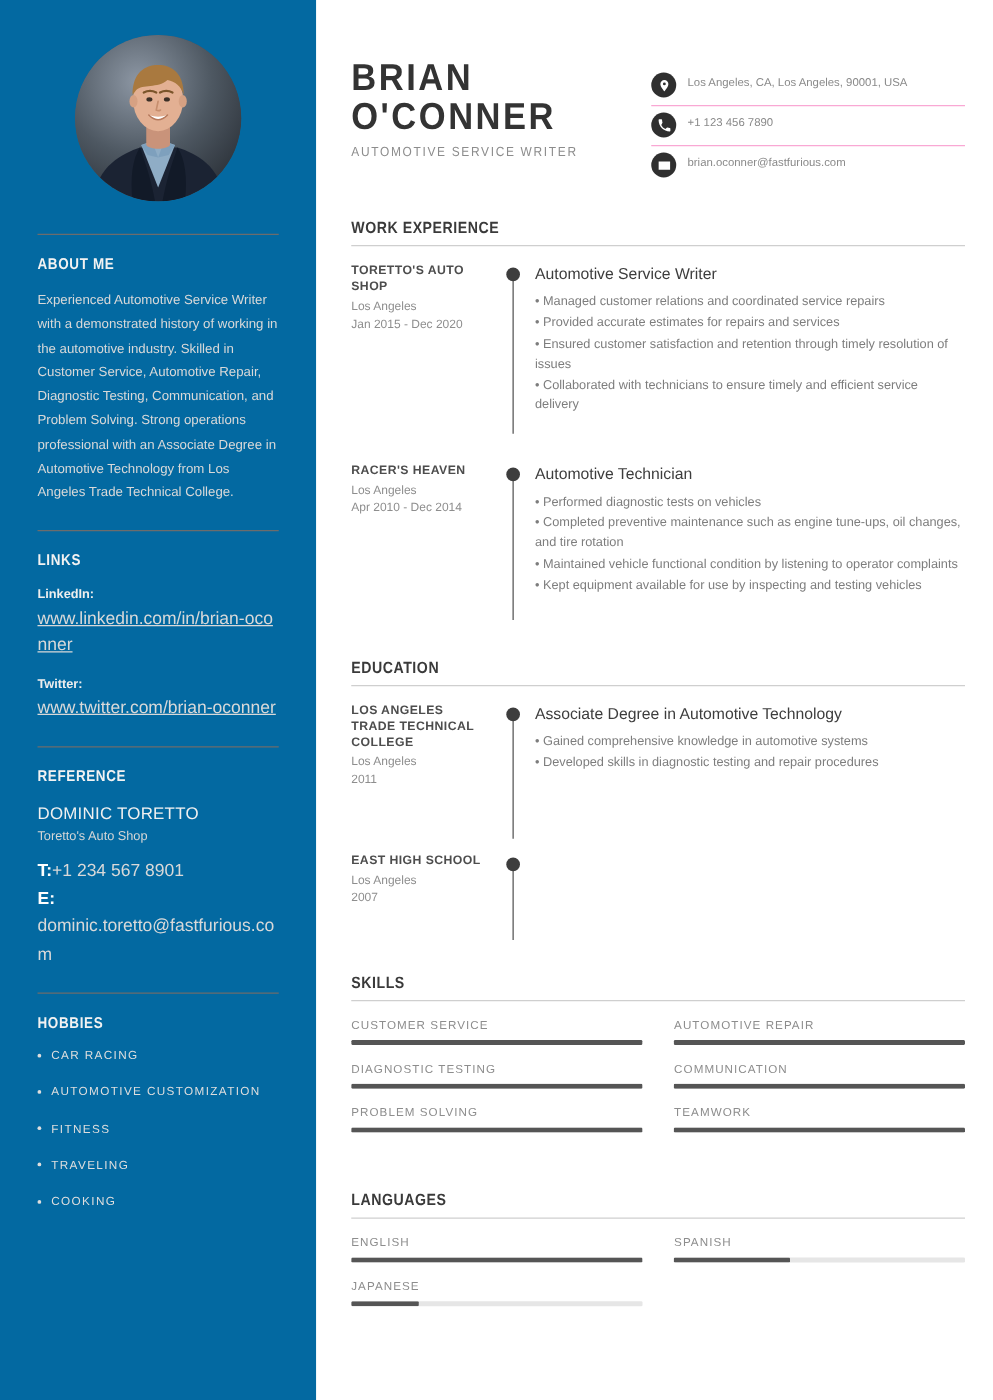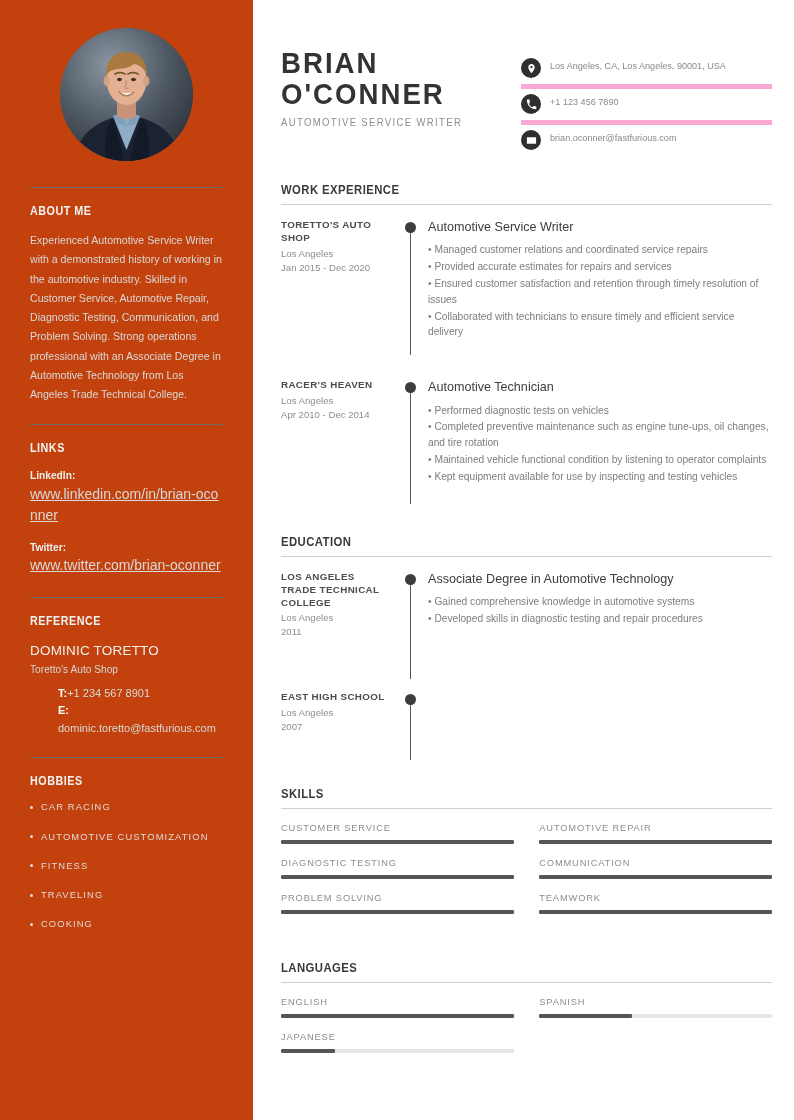--- a/index.html
+++ b/index.html
@@ -7,21 +7,21 @@
     width:794px;height:1120px;
     background:#ffffff;
     font-family:"Liberation Sans", sans-serif;
     overflow:hidden;
   }
   .page{position:relative;width:794px;height:1120px;display:flex;background:#fff;}
 
   
   .sidebar{
     width:253px;flex:0 0 253px;
-    background:#c2410c;
+    background:#0369a1;
     color:#e8e8e8;
     padding:0;
     box-sizing:border-box;
   }
   .photo-wrap{padding:28px 0 0 0;display:flex;justify-content:center;}
   .photo{
     width:133px;height:133px;border-radius:50%;
     overflow:hidden;position:relative;
     background:radial-gradient(circle at 35% 30%, #7e8a99 0%, #4c5560 45%, #2b3038 100%);
   }
@@ -40,21 +40,21 @@
     font-size:10.6px;line-height:1.82;color:#d9d9d9;margin:0;
   }
   .link-block{margin-bottom:13px;}
   .link-label{font-size:10.2px;font-weight:bold;color:#eeeeee;line-height:1.5;}
   .link-url{
     font-size:14px;color:#d9d9d9;text-decoration:underline;
     line-height:1.55;word-break:break-all;display:block;
   }
   .ref-name{font-size:13.5px;color:#f0f0f0;line-height:1.5;letter-spacing:.2px;}
   .ref-org{font-size:10.2px;color:#d6d6d6;line-height:1.7;margin-bottom:6px;}
-  .ref-line{font-size:11px;color:#d9d9d9;line-height:1.6;word-break:break-word;margin-left:28px;}
+  .ref-line{font-size:14px;color:#d9d9d9;line-height:1.6;word-break:break-word;}
   .ref-line b{color:#fff;}
   .hobby{
     font-size:9.4px;letter-spacing:1.1px;color:#dedede;
     margin:0 0 17px 0;line-height:1.3;text-transform:uppercase;
     display:flex;align-items:center;
   }
   .hobby .dot{
     width:3px;height:3px;border-radius:50%;background:#dedede;
     margin-right:8px;flex:0 0 3px;
   }
@@ -70,21 +70,21 @@
     transform:scaleX(.92);transform-origin:left top;
     margin:0;
   }
   .role{
     font-family:"Liberation Sans Narrow","Liberation Sans",sans-serif;
     font-size:10.6px;letter-spacing:1.5px;color:#8c8c8c;
     text-transform:uppercase;margin-top:6px;
     transform:scaleX(.9);transform-origin:left top;
   }
   .contacts{width:251px;margin-top:5px;}
-  .crow{display:flex;align-items:flex-start;padding:5px 0 6px 0;border-bottom:5px solid #f9a8d4;}
+  .crow{display:flex;align-items:flex-start;padding:5px 0 6px 0;border-bottom:1px solid #f9a8d4;}
   .crow:last-child{border-bottom:none;text-align:center;}
   .cicon{
     width:20px;height:20px;border-radius:50%;background:#2f2f2f;
     flex:0 0 20px;margin-right:9px;display:flex;align-items:center;justify-content:center;
   }
   .cicon svg{display:block;}
   .ctext{font-size:9.1px;color:#8a8a8a;line-height:1.45;padding-top:2px;}
 
   .sec{margin-top:26px;}
   .sec-h{

